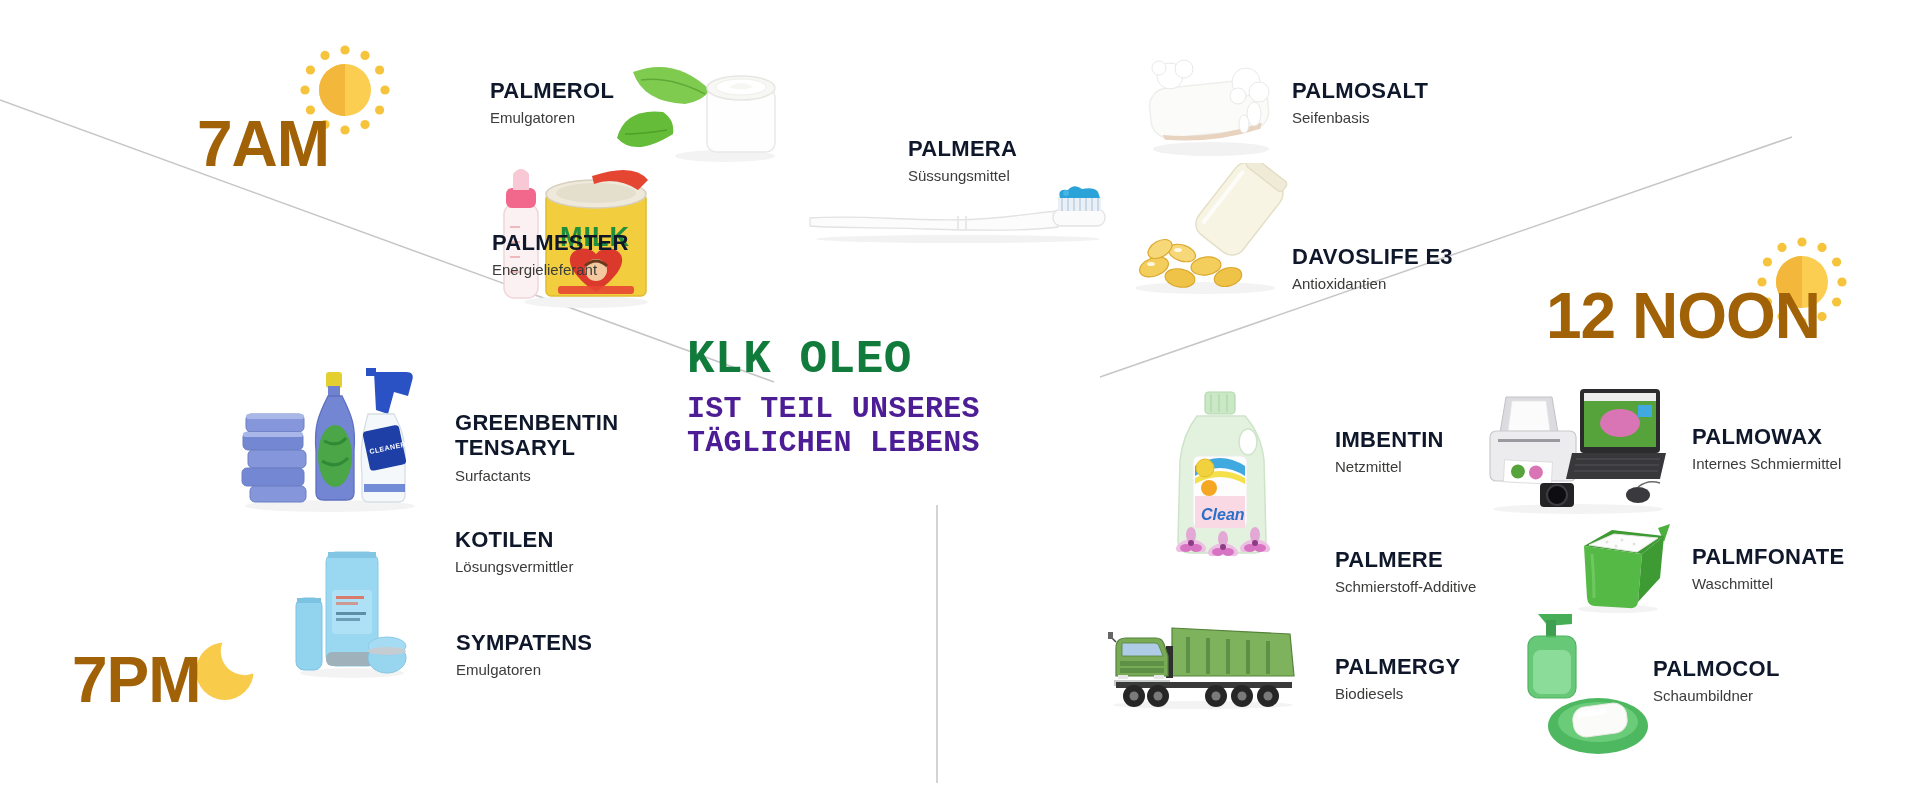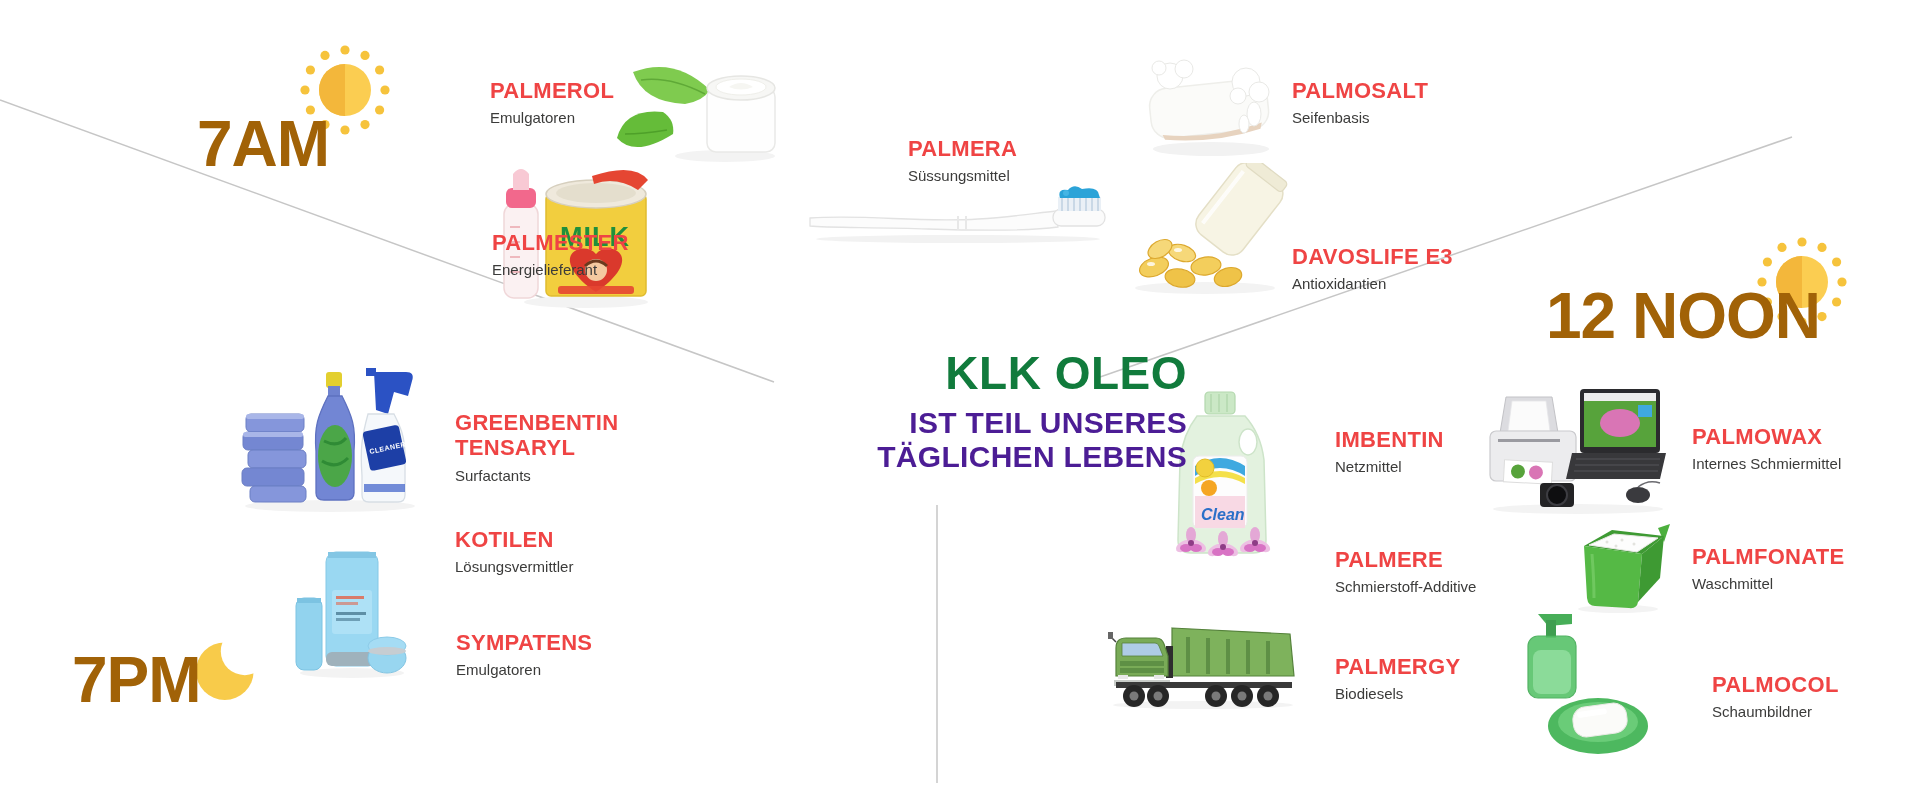--- a/index.html
+++ b/index.html
@@ -1,25 +1,25 @@
 <!DOCTYPE html>
 <html><head>
 <meta charset="utf-8">
 <style>
   html,body{margin:0;padding:0;background:#ffffff;}
   .canvas{position:relative;width:1920px;height:795px;background:#ffffff;overflow:hidden;
           font-family:"Liberation Sans",sans-serif;}
   .lines{position:absolute;left:0;top:0;z-index:0;pointer-events:none;}
   .img{position:absolute;z-index:1;}
   .label{position:absolute;z-index:2;}
-  .pname{font-weight:bold;font-size:22px;line-height:1.15;color:#ef4444;letter-spacing:.3px;white-space:pre-line;}
+  .pname{font-weight:bold;font-size:22px;line-height:1.15;color:#0f172a;letter-spacing:.3px;white-space:pre-line;}
   .pdesc{font-size:15px;line-height:1.2;color:#3B3B3A;margin-top:6px;}
   .time{position:absolute;font-weight:bold;font-size:64px;line-height:1;color:#a16207;letter-spacing:-1px;z-index:3;}
   .icon{position:absolute;z-index:2;}
-  .center-block{position:absolute;left:687px;top:349px;width:500px;text-align:right;z-index:2;}
+  .center-block{position:absolute;left:687px;top:336px;width:500px;text-align:left;z-index:2;font-family:Liberation Mono, monospace;}
   .brand{font-weight:bold;font-size:46px;line-height:1.05;color:#117B3C;letter-spacing:.5px;}
   .tagline{font-weight:bold;font-size:30px;line-height:1.12;color:#4c1d95;letter-spacing:.3px;}
   .tagline.first{margin-top:9px;}
 </style>
 </head>
 <body>
 
 <div class="canvas">
 
   <svg class="lines" width="1920" height="795">
@@ -132,21 +132,21 @@
     <div class="pdesc">Schmierstoff-Additive</div>
   </div>
   <div class="label" style="left:1692px;top:424px;">
     <div class="pname">PALMOWAX</div>
     <div class="pdesc">Internes Schmiermittel</div>
   </div>
   <div class="label" style="left:1692px;top:544px;">
     <div class="pname">PALMFONATE</div>
     <div class="pdesc">Waschmittel</div>
   </div>
-  <div class="label" style="left:1712px;top:656px;margin-top:16px;">
+  <div class="label" style="left:1653px;top:656px;">
     <div class="pname">PALMOCOL</div>
     <div class="pdesc">Schaumbildner</div>
   </div>
 
   <div class="img" style="left:615px;top:38px;">
     <svg width="170" height="130" viewBox="0 0 170 130">
       <ellipse cx="110" cy="118" rx="50" ry="6" fill="#F3F3F3"></ellipse>
       <path d="M95,52 Q60,18 18,34 Q28,64 70,66 Q88,63 95,52 Z" fill="#7FCB4F"></path>
       <path d="M90,56 Q55,38 26,42" stroke="#5FA937" stroke-width="1.5" fill="none"></path>
       <path d="M58,96 Q20,120 2,100 Q10,70 48,74 Q60,82 58,96 Z" fill="#65BC39"></path>

